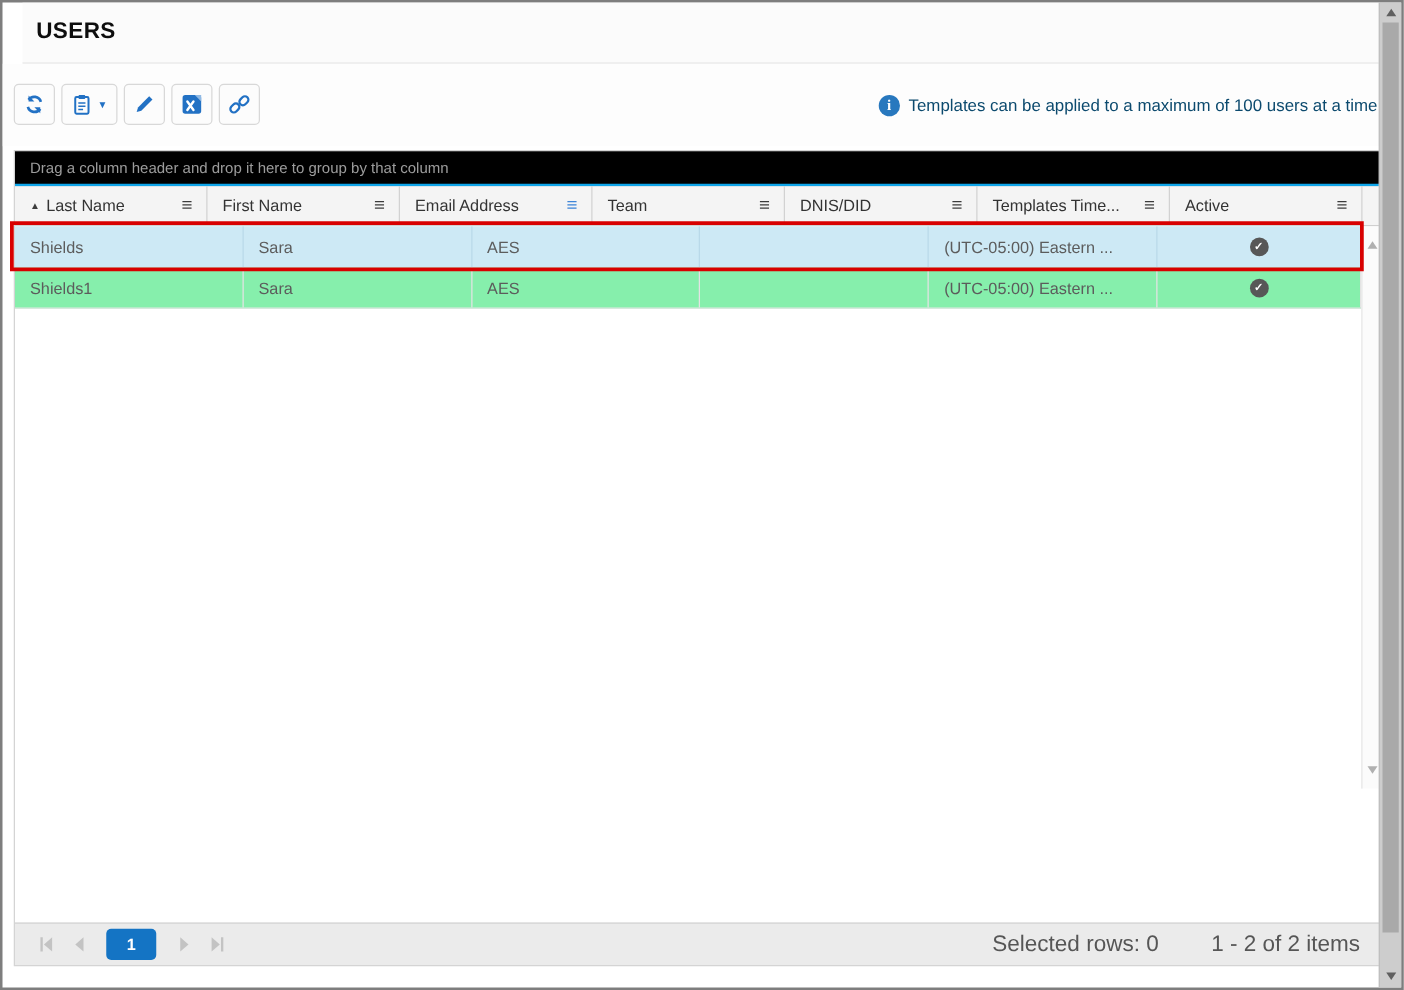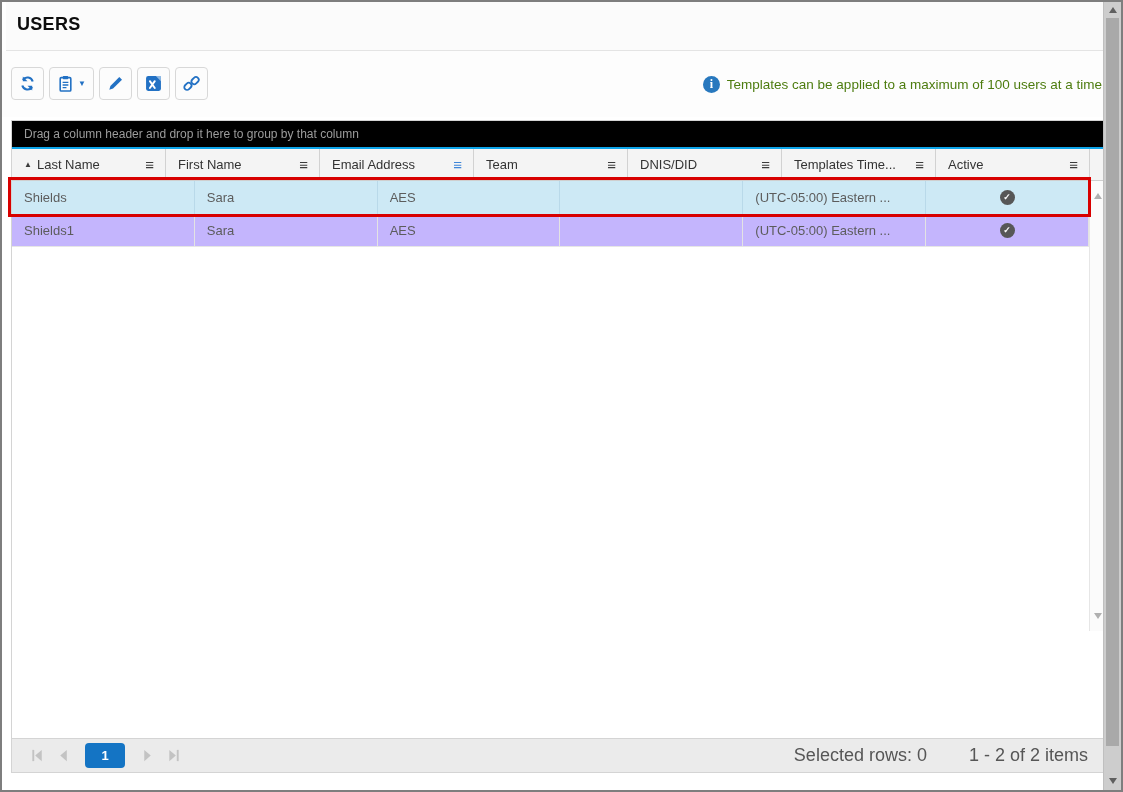--- a/index.html
+++ b/index.html
@@ -2,52 +2,52 @@
 <html><head>
 <meta charset="utf-8">
 <style>
   * { box-sizing: border-box; margin: 0; padding: 0; }
   body { font-family: "Liberation Sans", sans-serif; background: #fff; }
   .screen {
     position: relative; width: 1123px; height: 792px;
     border: 2px solid #7e7e7e; background: #fff; overflow: hidden;
   }
   
-  .title-bar { position: absolute; left: 4px; top: 0; right: 18px; height: 49px;
+  .title-bar { position: absolute; left: 16px; top: 0; right: 18px; height: 49px;
     background: #fbfbfb; border-bottom: 1px solid #e4e4e4; padding-left: 44px; }
   .page-title { position: absolute; left: 11px; top: 12px; font-size: 18px;
     font-weight: bold; color: #0d0d0d; letter-spacing: .3px; }
   
   .toolbar { position: absolute; left: 0; top: 49px; right: 18px; height: 66px; background: #fdfdfd; }
   .tb-buttons { position: absolute; left: 9px; top: 16px; display: flex; gap: 5px; }
   .tb-btn { height: 33px; min-width: 33px; border: 1px solid #d8d8d8; border-radius: 4px;
     background: #fcfcfc; display: flex; align-items: center; justify-content: center;
     gap: 4px; padding: 0 7px; cursor: pointer; }
   .tb-btn svg { display: block; }
   .caret { font-size: 8px; color: #2271c4; }
   .info-note { position: absolute; right: 1px; top: 25px; display: flex; align-items: center; gap: 7px; }
   .info-icon { width: 17px; height: 17px; border-radius: 50%; background: #2878be; color: #fff;
     font-size: 12px; line-height: 17px; font-weight: bold; text-align: center;
     font-family: "Liberation Serif", serif; flex: 0 0 auto; }
-  .info-text { font-size: 13.5px; color: #4d7c0f; white-space: nowrap; }
+  .info-text { font-size: 13.5px; color: #0c4a6e; white-space: nowrap; }
   
   .grid { position: absolute; left: 9px; top: 118px; width: 1096px; height: 653px;
     border: 1px solid #d4d4d4; background: #fff; }
   .group-panel { height: 28px; background: #000000; border-bottom: 2px solid #0ea5e9;
     font-size: 12px; color: #9c9c9c; line-height: 27px; padding-left: 12px; }
   .header-row { display: flex; height: 32px; background: #f4f4f4; border-bottom: 1px solid #cfcfcf; }
   .hcell { flex: 1 1 0; display: flex; align-items: center; padding: 0 8px 0 12px;
     border-right: 1px solid #d2d2d2; font-size: 13px; color: #333; cursor: pointer; overflow: hidden; }
   .hcell .label { white-space: nowrap; overflow: hidden; }
   .hstub { width: 16px; flex: 0 0 auto; }
   .sort-icon { font-size: 8px; color: #3c3c3c; margin-right: 5px; }
   .col-menu { margin-left: auto; font-size: 15px; color: #3c3c3c; line-height: 1; cursor: pointer; padding: 2px 3px; }
   .col-menu.menu-active { color: #3f86d8; }
   .gcontent { position: relative; height: 450px; overflow: hidden; }
-  .grow { display: flex; width: calc(100% - 17px); height: 33px; background: #c4b5fd; }
+  .grow { display: flex; width: calc(100% - 17px); height: 33px; background: #86efac; }
   .grow.selected { background: #cde9f5; }
   .grow.row2 { border-bottom: 1px solid #e6e6e6; }
   .gcell { flex: 1 1 0; display: flex; align-items: center; padding: 0 8px 0 12px;
     border-right: 1px solid #e3e3e3; font-size: 13px; color: #5c5c5c;
     white-space: nowrap; overflow: hidden; }
   .grow.selected .gcell { border-right-color: #b9d9e9; }
   .gcell.center { justify-content: center; padding: 0; }
   .check-icon { width: 15px; height: 15px; border-radius: 50%; background: #575757; color: #fff;
     font-size: 9px; line-height: 15px; font-weight: bold; text-align: center; }
   

